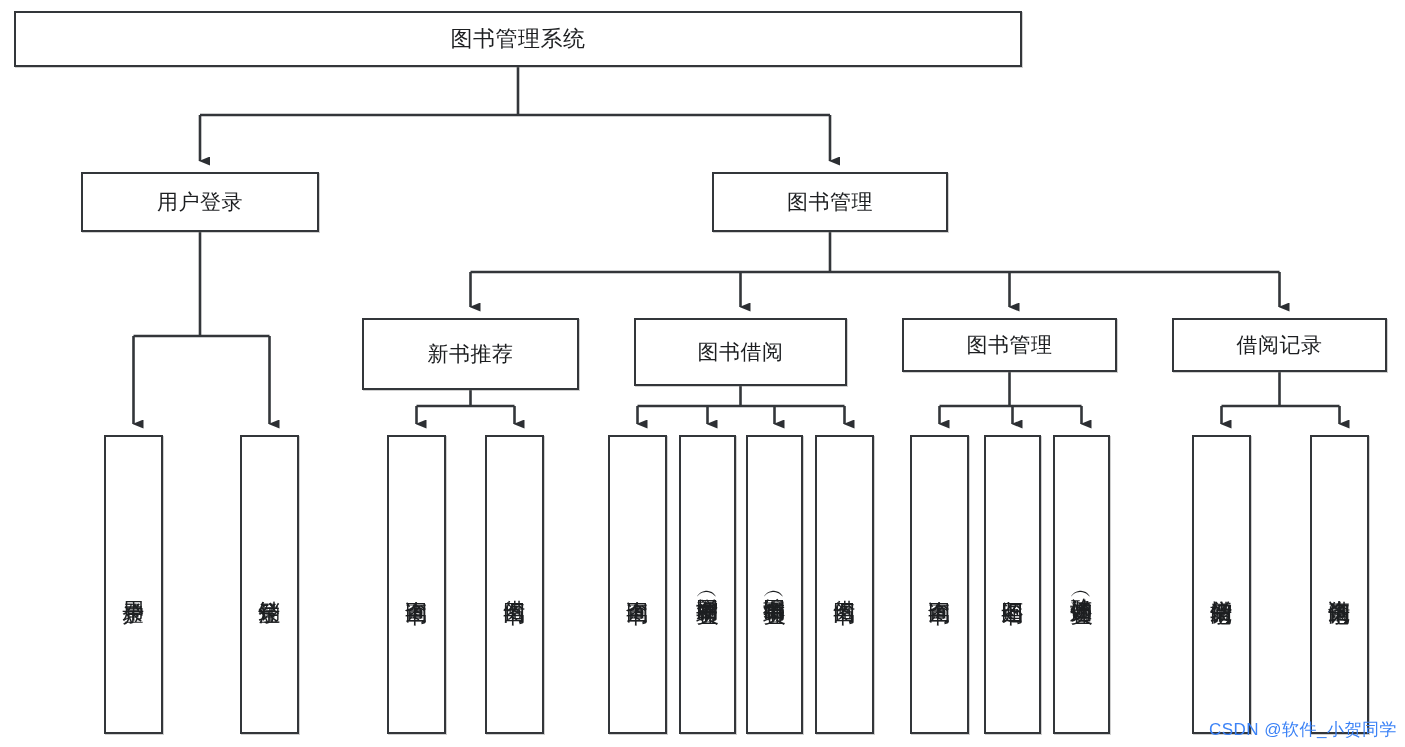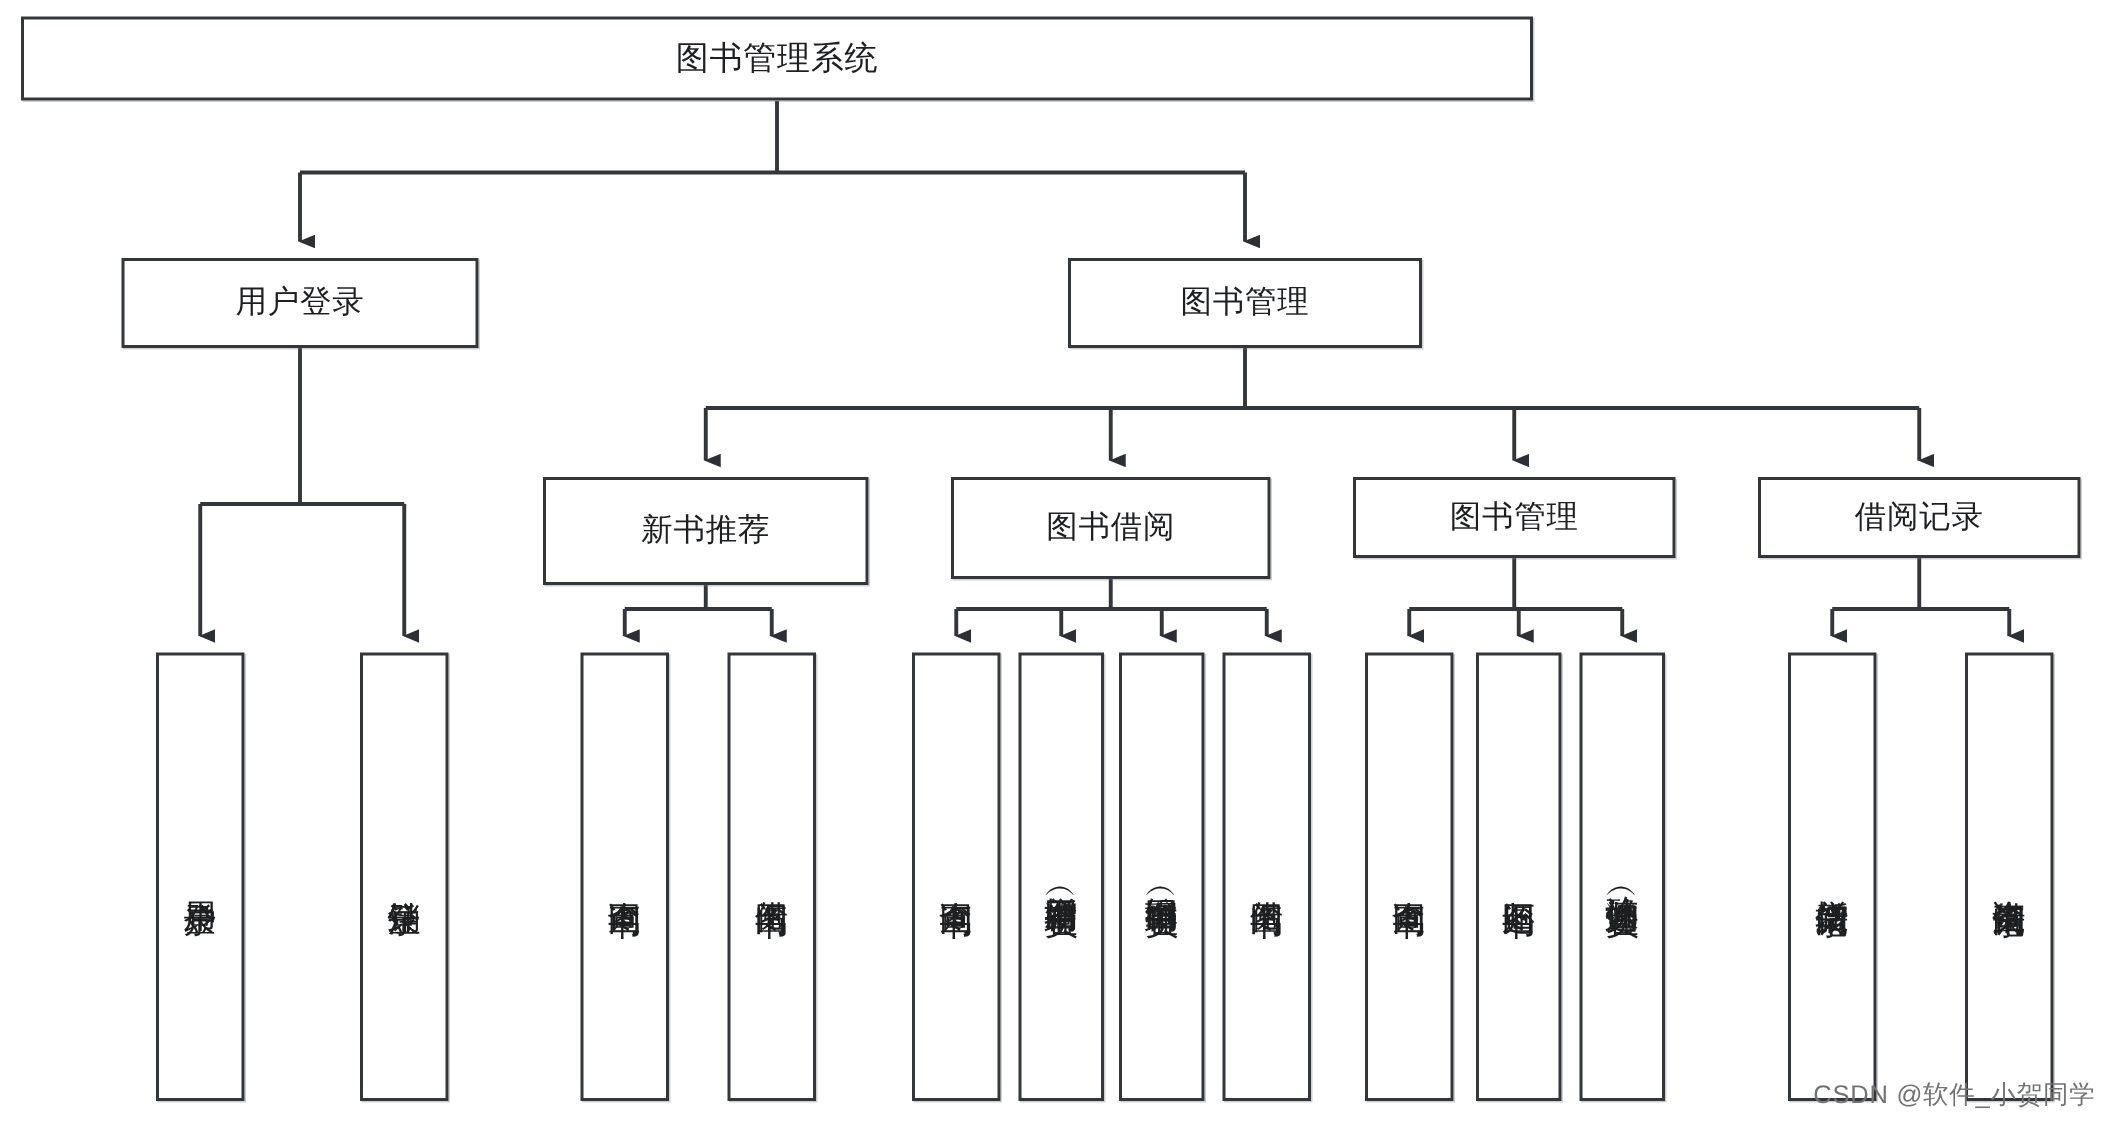--- a/index.html
+++ b/index.html
@@ -65,21 +65,21 @@
     line-height: 1.16;
     letter-spacing: 1px;
     white-space: nowrap;
     max-height: 100%;
   }
   #watermark {
     position: absolute;
     right: 8px;
     bottom: 6px;
     font-size: 17px;
-    color: #737373;
+    color: #3b82f6;
     letter-spacing: 0.5px;
     font-family: "Liberation Sans", "DejaVu Sans", sans-serif;
     white-space: nowrap;
     user-select: none;
   }
 </style>
 </head>
 <body>
 
 <div id="diagram-root">

